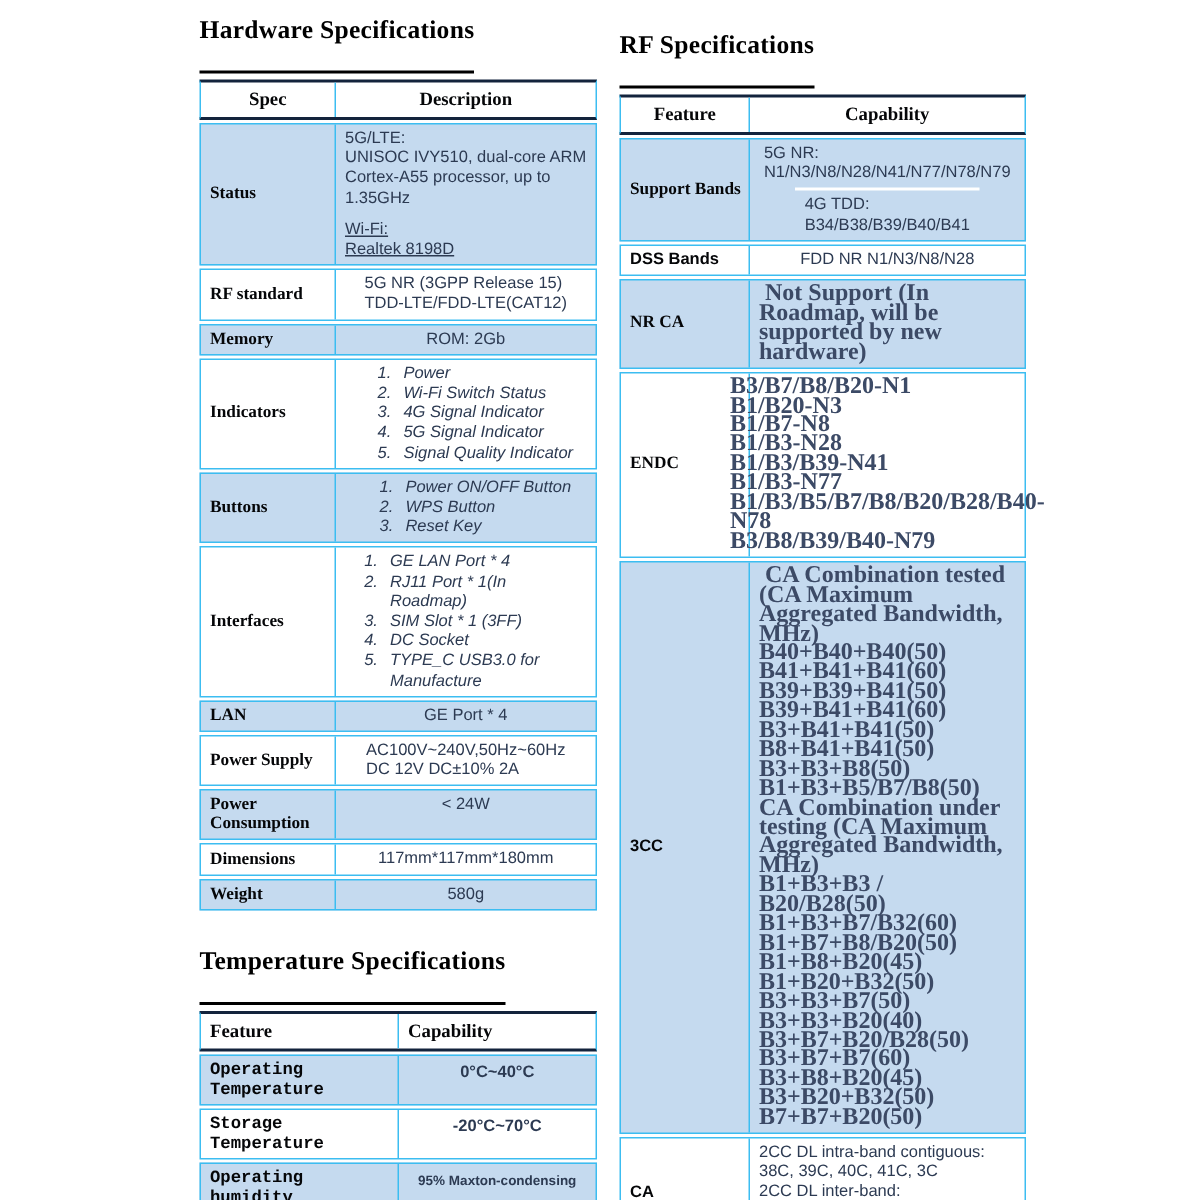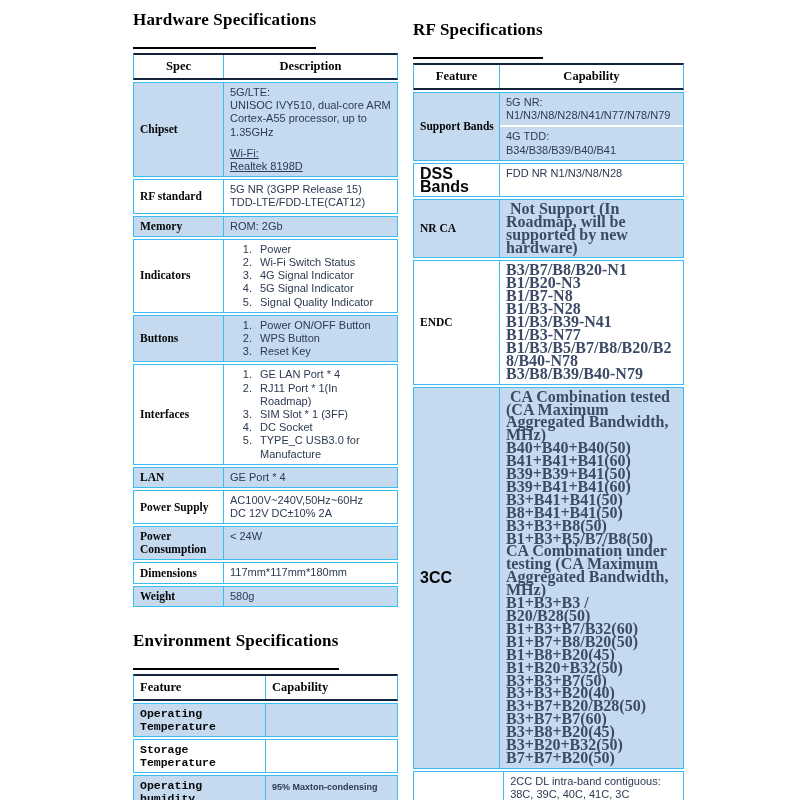--- a/index.html
+++ b/index.html
@@ -46,64 +46,64 @@
   }
   .tbl-env .h-cell { text-align: left; }
 
   .lbl {
     flex: 0 0 90px;
     border-right: 1.5px solid #3cbdf1;
     padding: 3px 4px 3px 6px;
     display: flex;
     align-items: center;
     font-weight: bold;
-    font-size: 16px;
+    font-size: 11px;
     line-height: 13px;
     color: #050608;
     white-space: pre-line;
   }
   .lbl.serif { font-family: "Liberation Serif", serif; font-size: 11.5px; }
   .lbl.sans  { font-family: "Liberation Sans", sans-serif; }
   .tbl-hw  .lbl, .tbl-hw  .h-cell:first-child { flex: 0 0 90px; }
   .tbl-rf  .lbl, .tbl-rf  .h-cell:first-child { flex: 0 0 86px; }
   .tbl-env .lbl, .tbl-env .h-cell:first-child { flex: 0 0 132px; }
   .h-cell:first-child { border-right: 1.5px solid #3cbdf1; }
   .h-cell:last-child { flex: 1; }
   .tbl-env .lbl { font-family: Liberation Mono, monospace; font-size: 11.5px; }
 
-  .content { flex: 1; display: flex; flex-direction: column; min-width: 0; }
+  .content { flex: 1; display: flex; flex-direction: column; min-width: 0; align-items: center; }
   .cell { padding: 3px 6px; flex: 1; }
   .cell.divided { border-top: 2px solid #ffffff; }
   .cell p { white-space: pre-line; word-wrap: break-word; }
   .cell p + p { margin-top: 8px; text-decoration: underline; }
   .cell.sans {
     font-family: "Liberation Sans", sans-serif;
     font-size: 11px; line-height: 13.2px; color: #2c3a52;
   }
   .cell.serif {
     font-family: "Liberation Serif", serif;
     font-size: 16px; line-height: 12.9px; color: #3c4a66; font-weight: 600;
   }
   .cell.small { font-size: 9px; line-height: 12px; }
   .tbl-env .cell { padding: 5px 6px; font-weight: bold; }
-  .cell ol { margin: 0; padding-left: 25px; }
+  .cell ol { margin: 0; padding-left: 25px; font-style: italic; }
   .cell ol li { padding-left: 5px; line-height: 13.2px; }
 </style>
 </head>
 <body>
 
 <div class="col col-left">
   <div class="sec-title">Hardware Specifications</div>
   <div class="spec-table tbl-hw" id="tbl-hw">
       <div class="t-row head">
         <div class="h-cell">Spec</div>
         <div class="h-cell">Description</div>
       </div>
       <div class="t-row blue">
-        <div class="lbl serif">Chipset</div>
+        <div class="lbl serif">Status</div>
         <div class="content">
           <div class="cell sans">
             <p>5G/LTE:
 UNISOC IVY510, dual-core ARM Cortex-A55 processor, up to 1.35GHz</p>
             <p>Wi-Fi:
 Realtek 8198D</p>
           </div>
         </div>
       </div>
       <div class="t-row ">
@@ -200,31 +200,41 @@
         <div class="lbl serif">Weight</div>
         <div class="content">
           <div class="cell sans">
             <p>580g</p>
           </div>
         </div>
       </div>
     </div>
 
   <div class="env-block">
-    <div class="sec-title">Environment Specifications</div>
+    <div class="sec-title">Temperature Specifications</div>
     <div class="spec-table tbl-env" id="tbl-env">
         <div class="t-row head">
           <div class="h-cell">Feature</div>
           <div class="h-cell">Capability</div>
         </div>
         <div class="t-row blue">
           <div class="lbl sans">Operating Temperature</div>
+          <div class="content">
+            <div class="cell sans">
+              <p>0°C~40°C</p>
+            </div>
+          </div>
         </div>
         <div class="t-row ">
           <div class="lbl sans">Storage Temperature</div>
+          <div class="content">
+            <div class="cell sans">
+              <p>-20°C~70°C</p>
+            </div>
+          </div>
         </div>
         <div class="t-row blue">
           <div class="lbl sans">Operating humidity</div>
           <div class="content">
             <div class="cell sans small">
               <p>95% Maxton-condensing</p>
             </div>
           </div>
         </div>
         <div class="t-row ">

